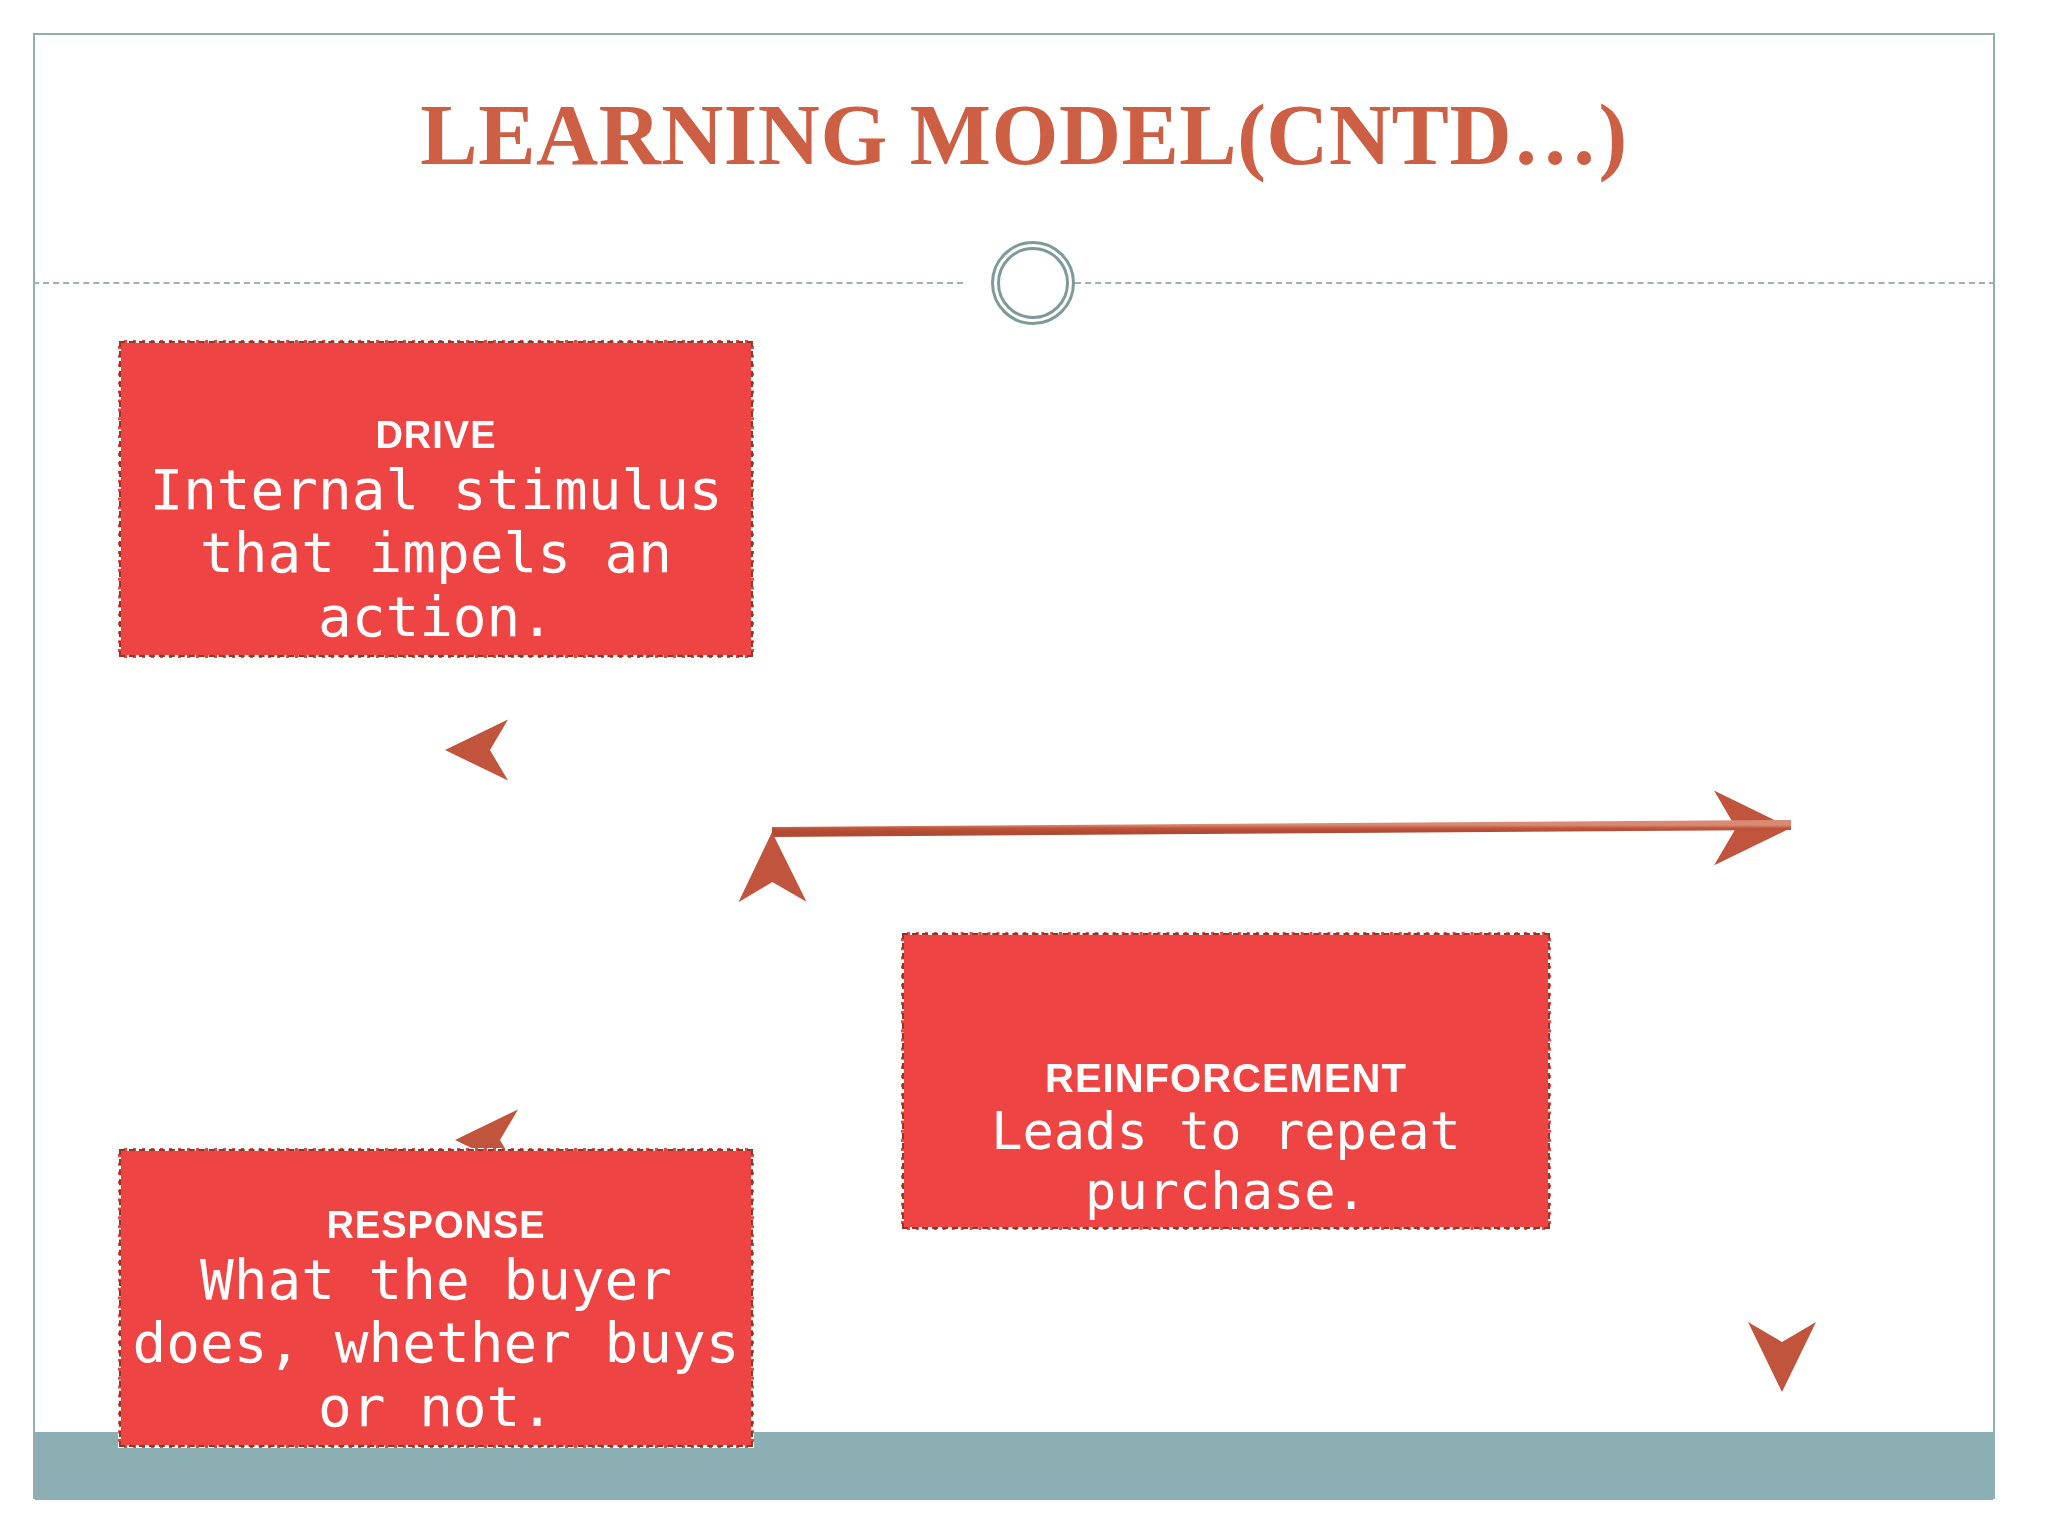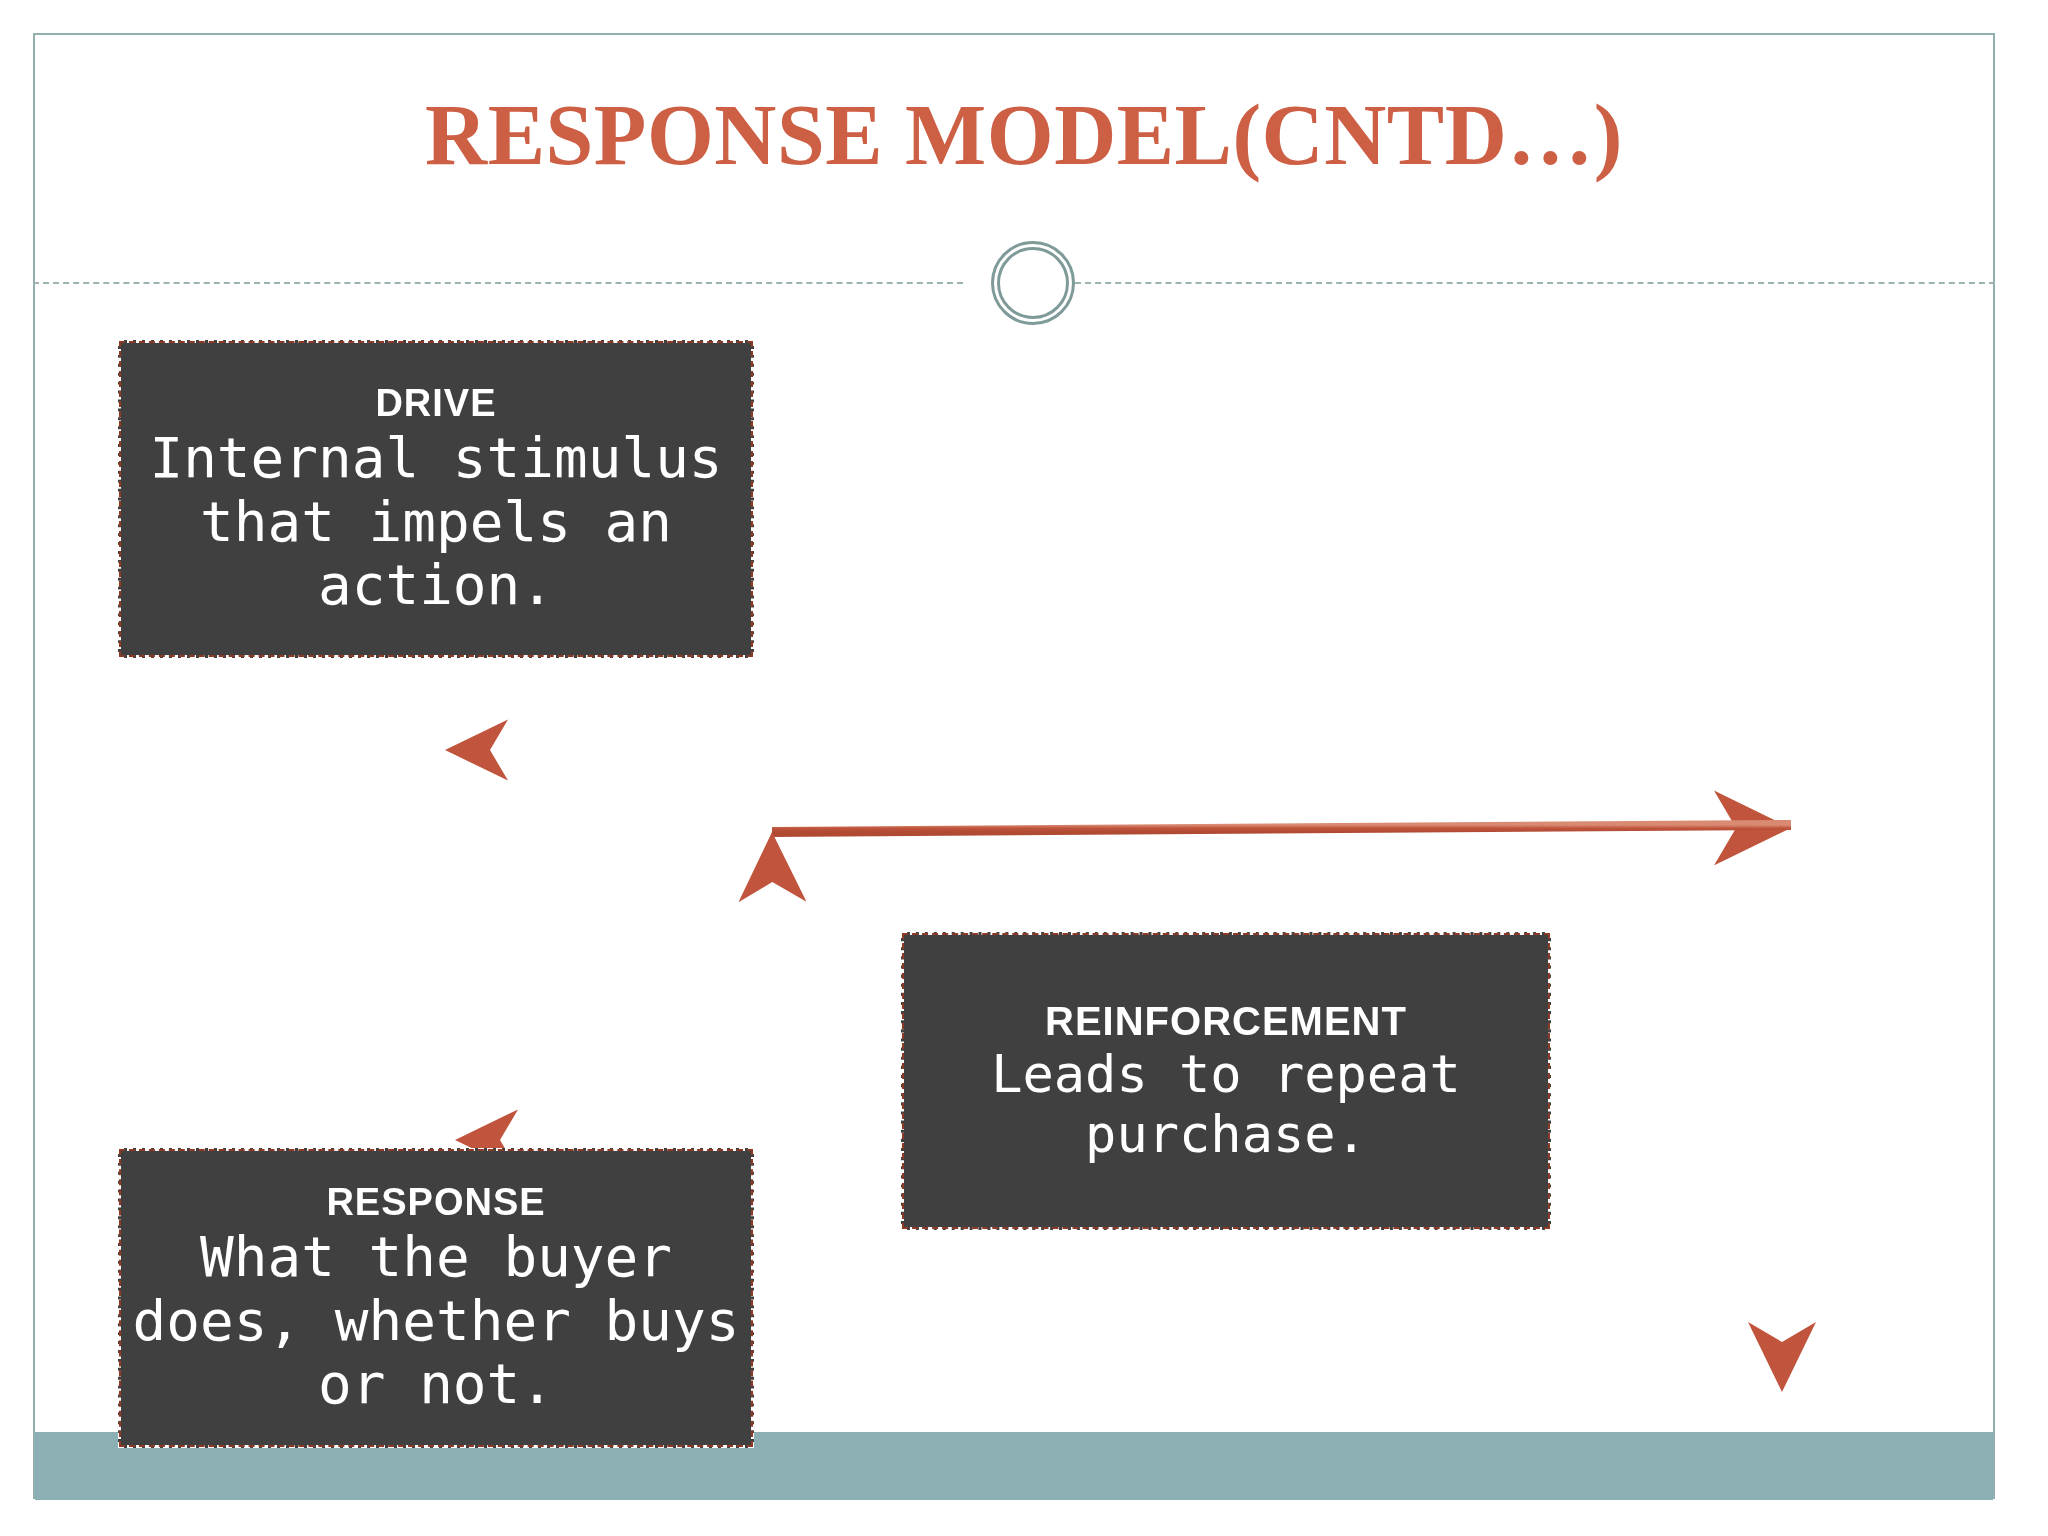--- a/index.html
+++ b/index.html
@@ -92,29 +92,29 @@
     left: 35px;
     top: 1432px;
     width: 1958px;
     height: 68px;
     background: #8cafb3;
   }
 
   
   .proc-box {
     position: absolute;
-    background: #404040;
+    background: #ef4444;
     border: 3px dashed #ffffff;
     outline: 2px dashed #8c3a26;
     outline-offset: -3px;
     box-sizing: border-box;
     display: flex;
     flex-direction: column;
     align-items: center;
-    justify-content: center;
+    justify-content: flex-end;
     color: #ffffff;
     font-family: "DejaVu Sans Mono", "Liberation Mono", monospace;
     text-align: center;
     padding: 6px 10px;
   }
   .proc-box .box-heading {
     font-family: "Liberation Sans", sans-serif;
     font-weight: bold;
     font-size: 38px;
     line-height: 1.18;
@@ -144,21 +144,21 @@
     pointer-events: none;
   }
 </style>
 </head>
 <body>
 
 <div id="slide">
 
   <div id="slide-frame"></div>
 
-  <div id="slide-title">RESPONSE MODEL(CNTD…)</div>
+  <div id="slide-title">LEARNING MODEL(CNTD…)</div>
 
   <div id="divider">
     <div class="dash-left"></div>
     <div class="dash-right"></div>
   </div>
 
   <div id="ornament">
     <div class="ring-outer"></div>
     <div class="ring-inner"></div>
   </div>

